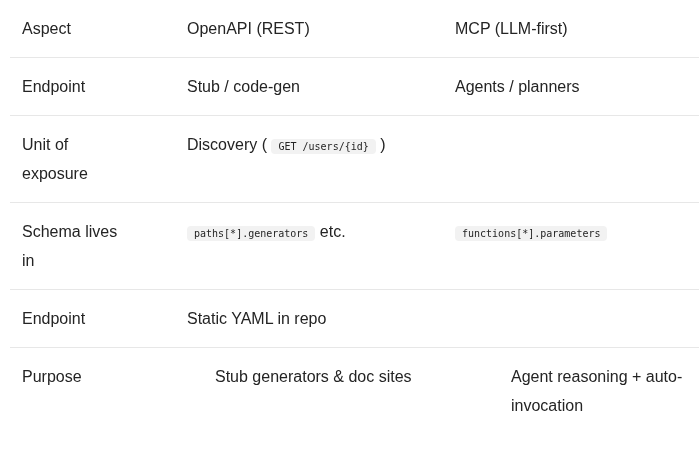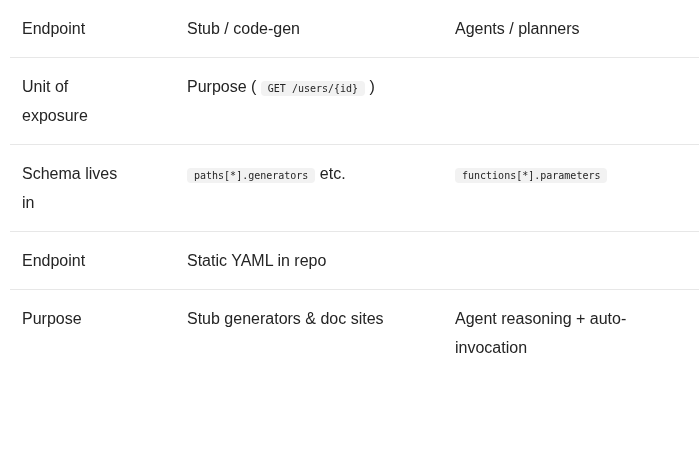--- a/index.html
+++ b/index.html
@@ -20,49 +20,54 @@
     margin-left:10px;          
   }
   .row{
     display:grid;
     grid-template-columns:165px 268px 1fr;
     padding:14px 0 14px 12px;  
     border-bottom:1px solid var(--divider);
     font-size:16px;
     line-height:29px;
   }
-  .row:last-child{border-bottom:none;}
+  .row:last-child{border-bottom:none;gap:28px;}
   .cell{color:var(--text);}
   .c1{padding-right:65px;}     
   .c2{padding-right:58px;}     
   .c3{padding-right:16px;}     
   .code{
     font-family:"DejaVu Sans Mono","Liberation Mono",monospace;
     font-size:10px;
     background:var(--chip-bg);
     border-radius:4px;
     padding:2px 7px;
     -webkit-box-decoration-break:clone;
     box-decoration-break:clone;
   }
 </style>
 </head>
 <body>
 
 <div class="table">
+  <div class="row">
+    <div class="cell c1">Aspect</div>
+    <div class="cell c2">OpenAPI (REST)</div>
+    <div class="cell c3">MCP (LLM-first)</div>
+  </div>
   <div id="table-body">
   <div class="row">
     <div class="cell c1">Endpoint</div>
     <div class="cell c2"><span class="txt">Stub / code-gen</span></div>
     <div class="cell c3"><span class="txt">Agents / planners</span></div>
   </div>
 
   <div class="row">
     <div class="cell c1">Unit of exposure</div>
-    <div class="cell c2"><span class="txt">Purpose ( </span><span class="code">GET /users/{id}</span><span class="txt"> )</span></div>
+    <div class="cell c2"><span class="txt">Discovery ( </span><span class="code">GET /users/{id}</span><span class="txt"> )</span></div>
   </div>
 
   <div class="row">
     <div class="cell c1">Schema lives in</div>
     <div class="cell c2"><span class="code">paths[*].generators</span><span class="txt"> etc.</span></div>
     <div class="cell c3"><span class="code">functions[*].parameters</span></div>
   </div>
 
   <div class="row">
     <div class="cell c1">Endpoint</div>

